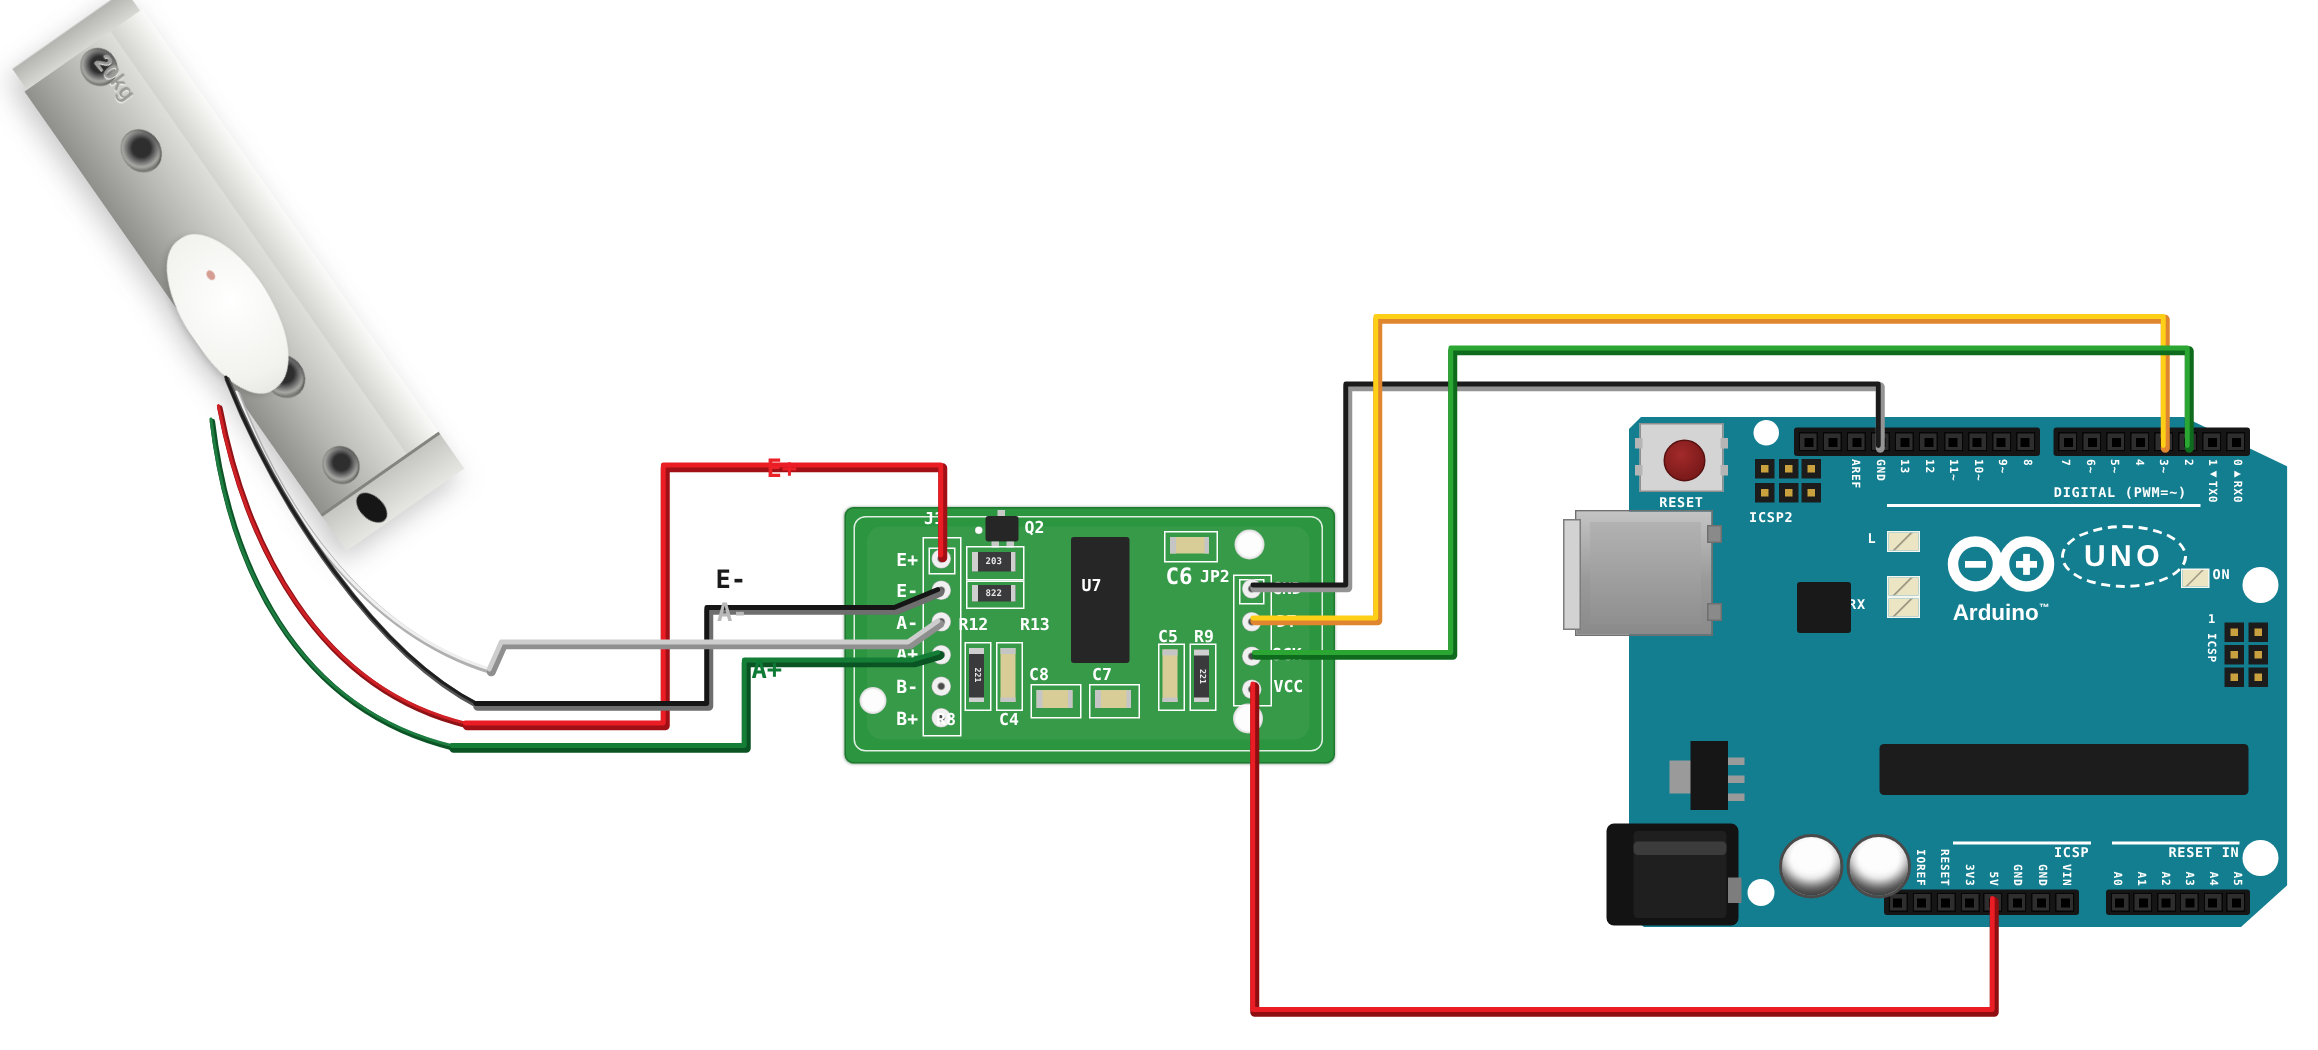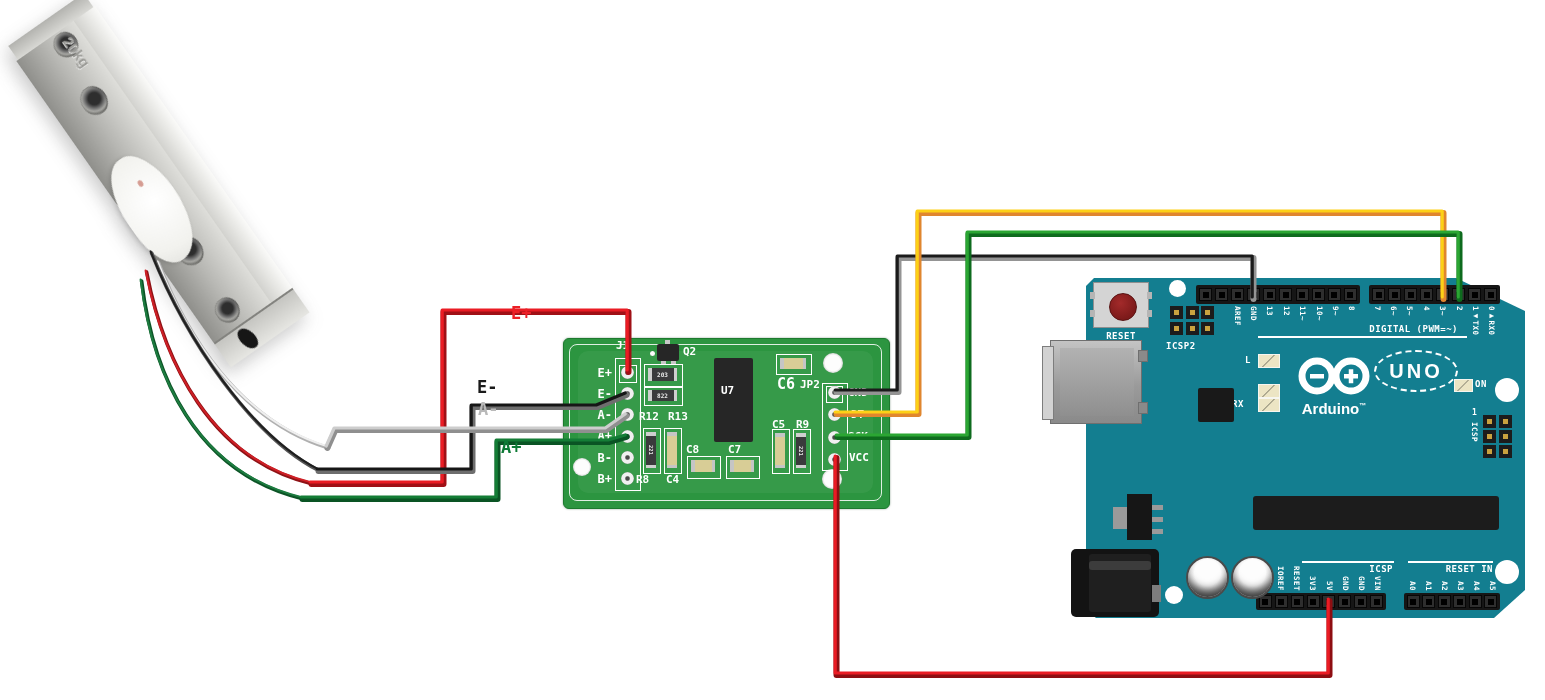--- a/index.html
+++ b/index.html
@@ -175,27 +175,27 @@
 
     <div class="sbox" style="left:212px;top:15px;width:34px;height:19px;"></div>
     <div class="smdc" style="left:216px;top:19px;width:26px;height:11px;"></div>
     <div class="pcb-label sm" style="left:213px;top:36px;">C6</div>
 
     <div class="sbox" style="left:80px;top:25px;width:37px;height:21px;"></div>
     <div class="smdr" style="left:84px;top:29px;width:29px;height:13px;">203</div>
     <div class="sbox" style="left:80px;top:48px;width:37px;height:17px;"></div>
     <div class="smdr" style="left:84px;top:51px;width:29px;height:11px;">822</div>
     <div class="pcb-label" style="left:75px;top:71px;">R12</div>
-    <div class="pcb-label" style="left:104px;top:71px;">R13</div>
+    <div class="pcb-label" style="left:116px;top:71px;">R13</div>
 
     <div class="sbox" style="left:79px;top:89px;width:16px;height:44px;"></div>
     <div class="smdr vert" style="left:82px;top:93px;width:10px;height:36px;">221</div>
     <div class="sbox" style="left:100px;top:89px;width:16px;height:44px;"></div>
     <div class="smdc vert" style="left:103px;top:93px;width:10px;height:36px;"></div>
-    <div class="pcb-label" style="left:72px;top:134px;">R8</div>
+    <div class="pcb-label" style="left:60px;top:134px;">R8</div>
     <div class="pcb-label" style="left:102px;top:134px;">C4</div>
 
     <div class="pcb-label" style="left:122px;top:104px;">C8</div>
     <div class="pcb-label" style="left:164px;top:104px;">C7</div>
     <div class="sbox" style="left:123px;top:117px;width:32px;height:21px;"></div>
     <div class="smdc" style="left:127px;top:121px;width:24px;height:12px;"></div>
     <div class="sbox" style="left:162px;top:117px;width:32px;height:21px;"></div>
     <div class="smdc" style="left:166px;top:121px;width:24px;height:12px;"></div>
 
     <div class="pcb-label" style="left:208px;top:79px;">C5</div>

